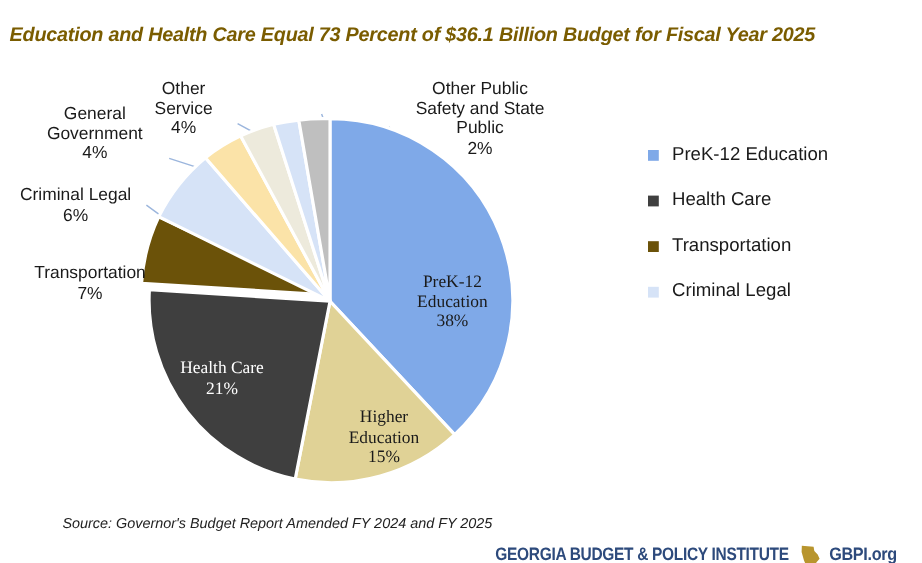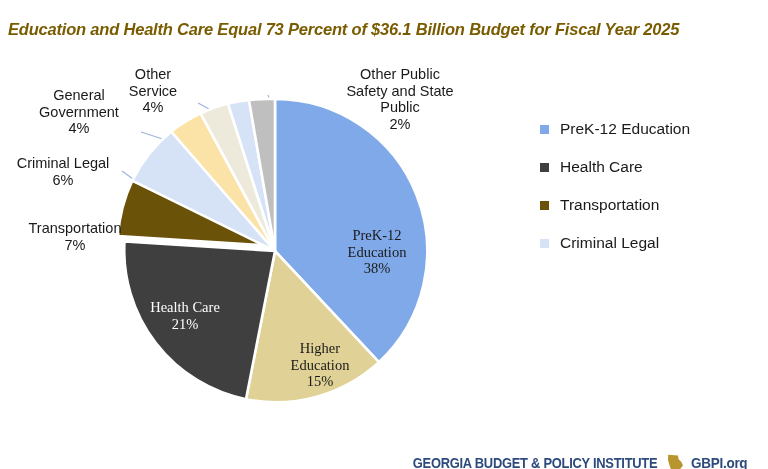--- a/index.html
+++ b/index.html
@@ -225,20 +225,21 @@
     <div class="legend-item">
       <span class="legend-swatch" style="background: rgb(107, 82, 9);"></span>
       <span class="legend-label">Transportation</span>
     </div>
     <div class="legend-item">
       <span class="legend-swatch" style="background: rgb(214, 227, 247);"></span>
       <span class="legend-label">Criminal Legal</span>
     </div>
   </div>
 
+  <div id="source-note">Source: Governor's Budget Report Amended FY 2024 and FY 2025</div>
 
   <div id="brand">
     <span id="brand-name">GEORGIA BUDGET &amp; POLICY INSTITUTE</span>
     <svg id="brand-ga-icon" width="17" height="19" viewBox="0 0 17 19">
       <path d="M1.2 0.8 L11.0 1.6 L11.6 5.2 L14.4 8.0 L16.0 11.6 L13.6 14.4 L11.2 18.2 L8.6 17.2 L5.0 17.6 L3.0 13.0 L1.0 6.0 Z" fill="#b8952e"></path>
     </svg>
     <span id="brand-url">GBPI.org</span>
   </div>
 
 </div>

